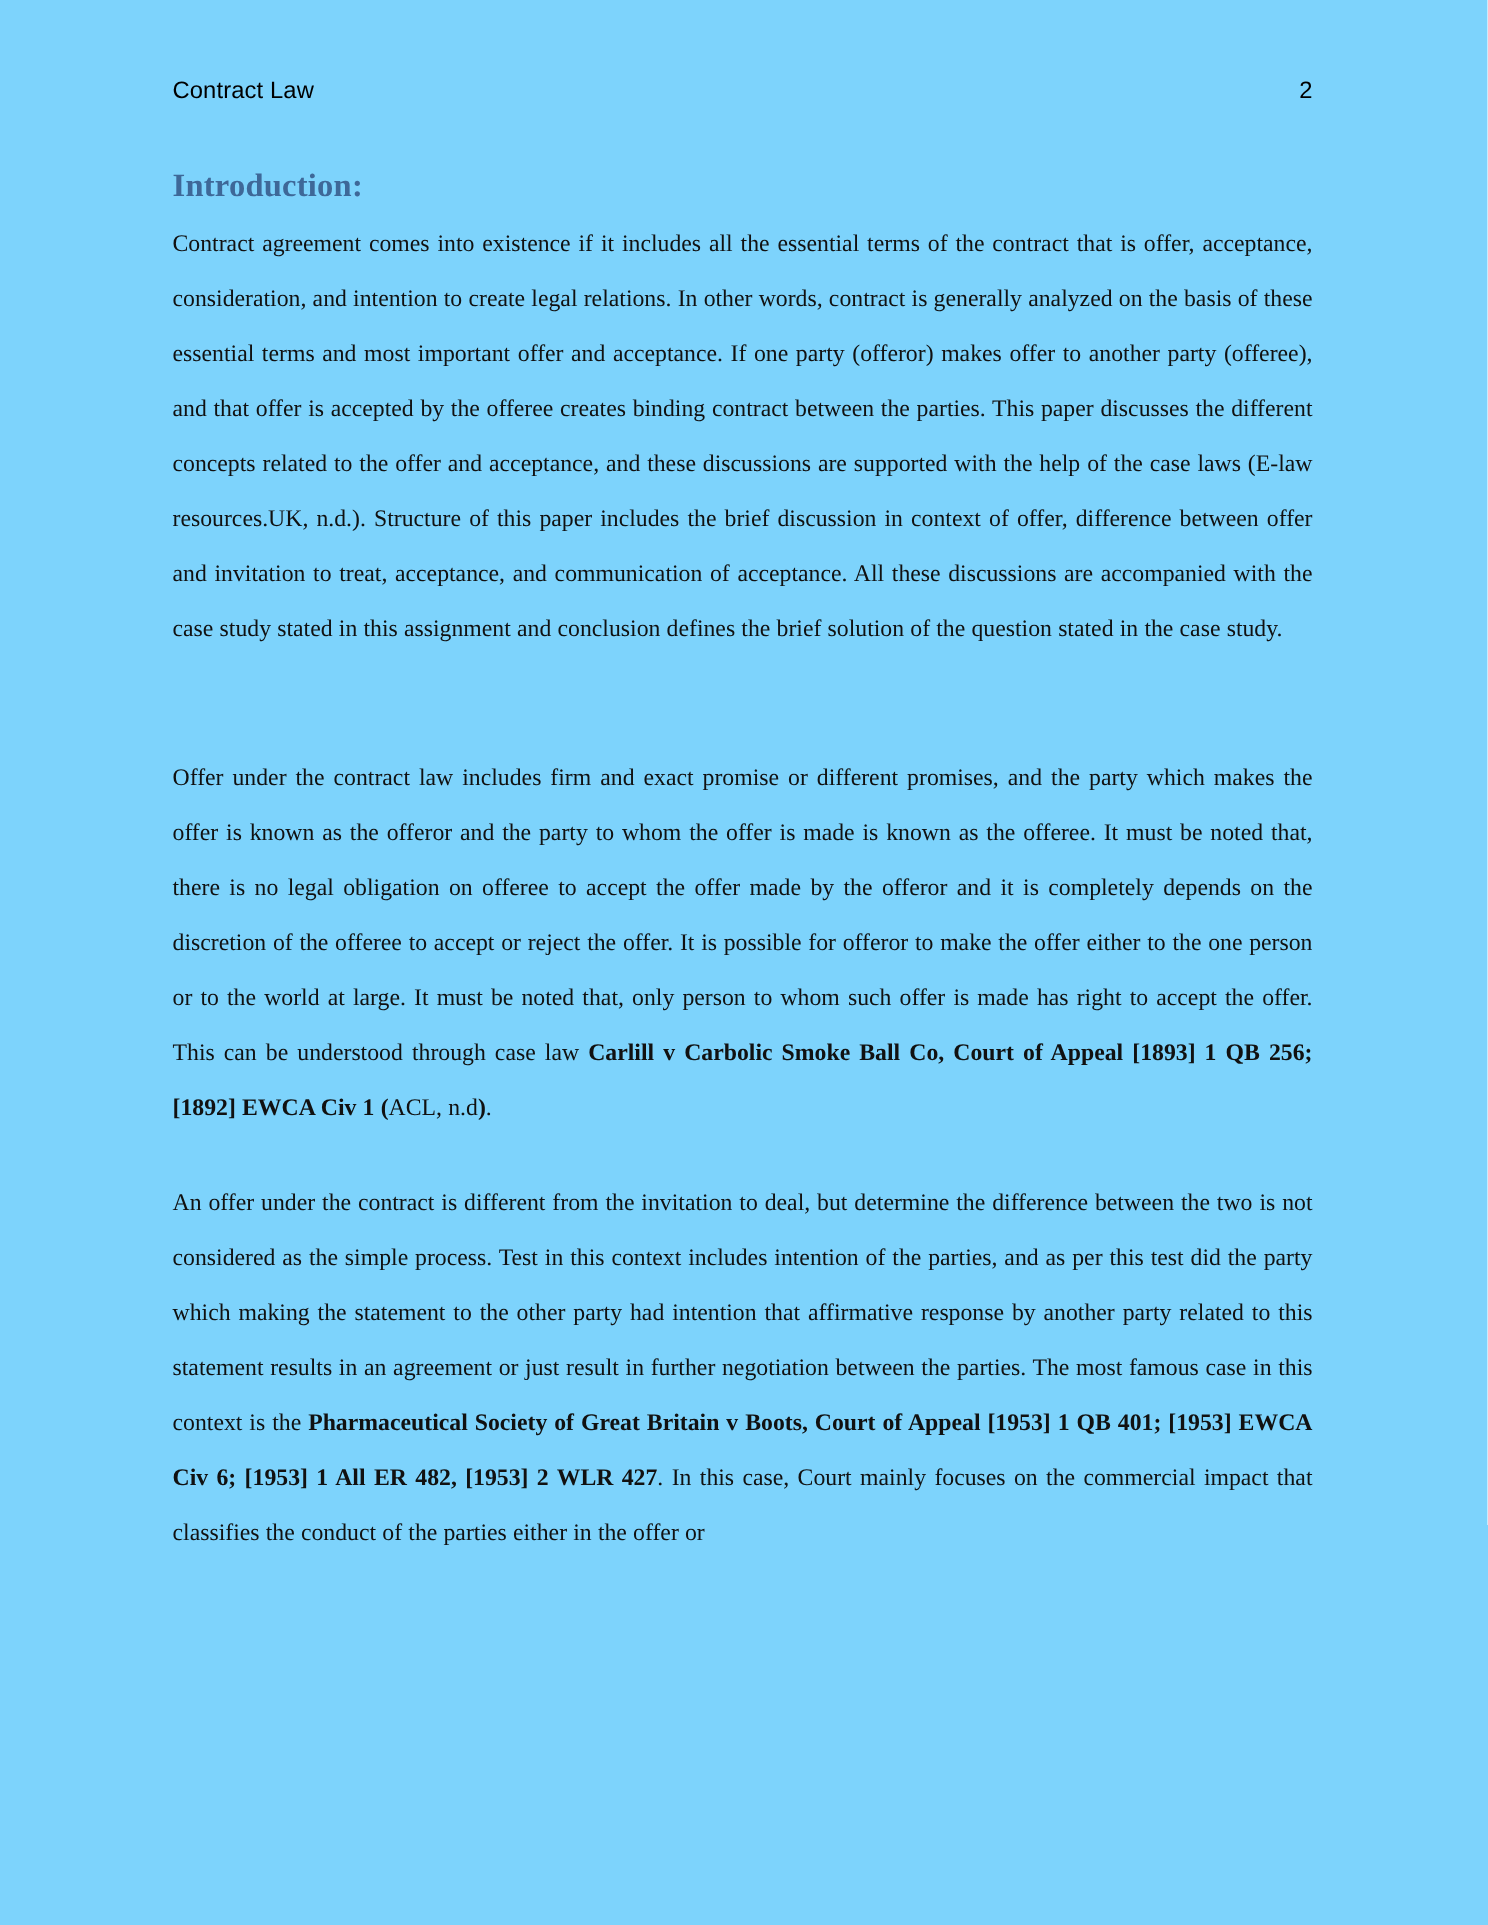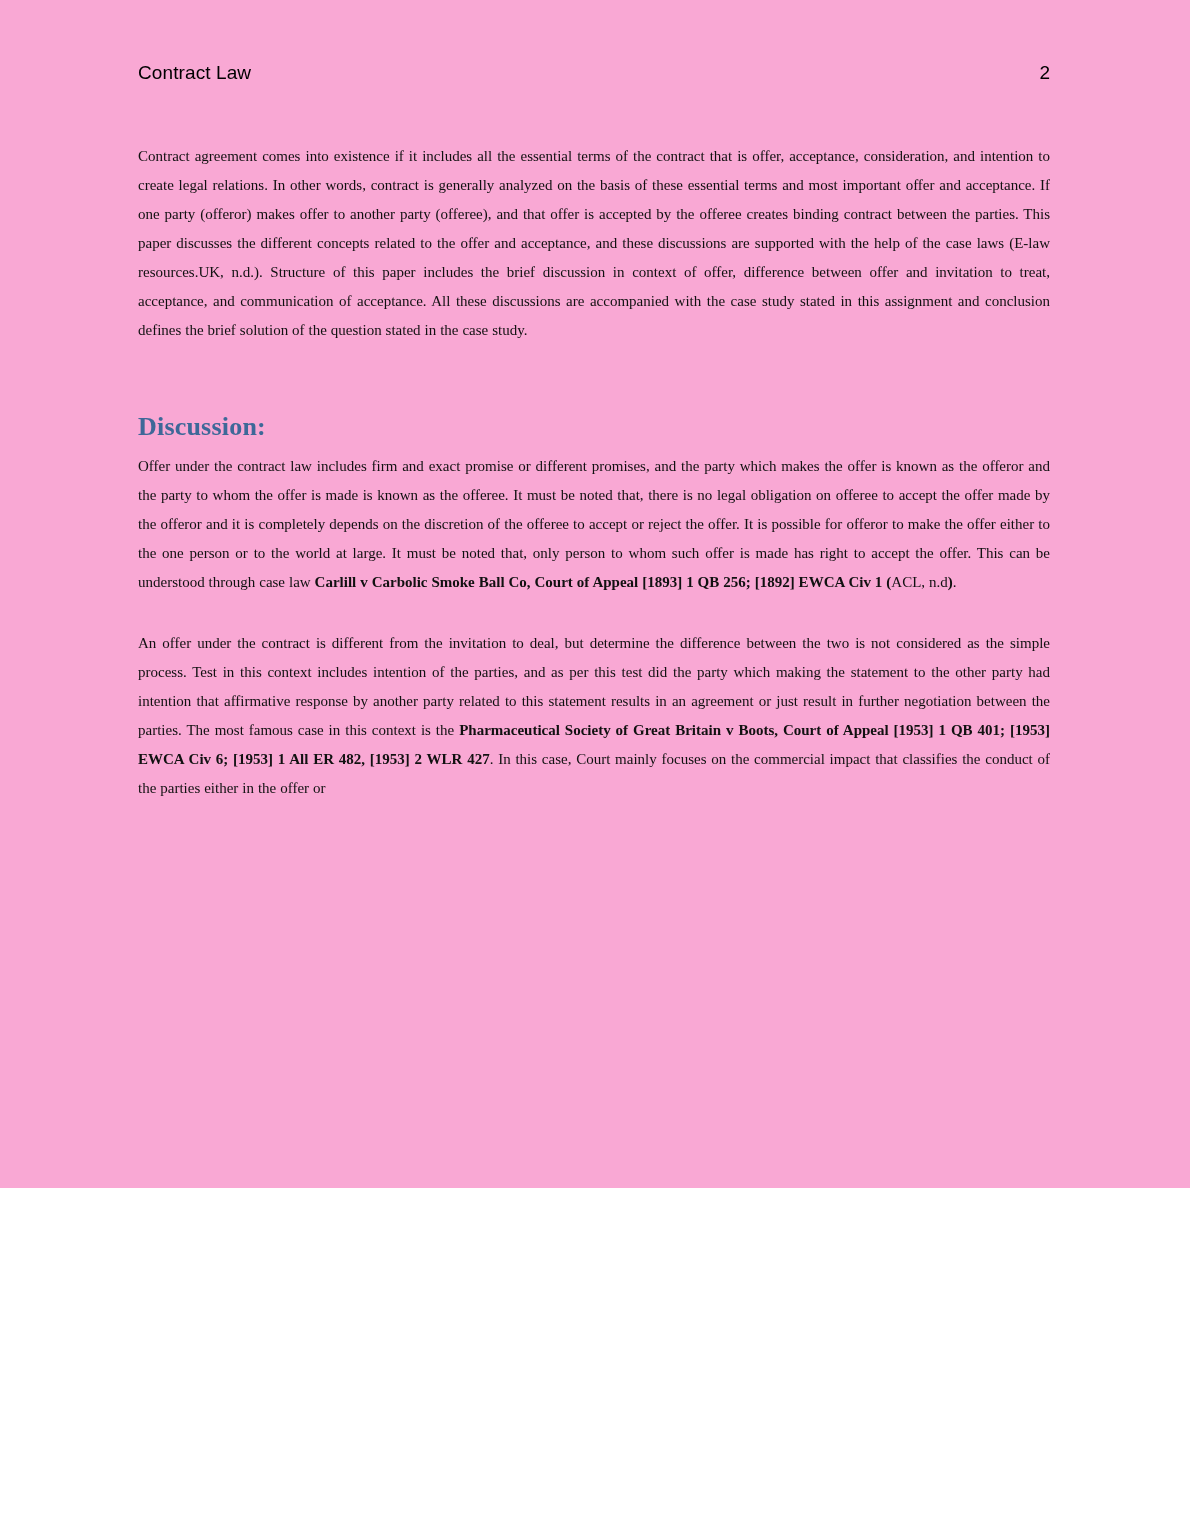--- a/index.html
+++ b/index.html
@@ -3,22 +3,22 @@
 <meta charset="utf-8">
 <style>
   html, body {
     margin: 0;
     padding: 0;
     background: #ffffff;
   }
   .page {
     position: relative;
     width: 1190px;
-    height: 1188px;
-    background: #f9a8d4;
+    height: 1540px;
+    background: #7dd3fc;
     box-sizing: border-box;
     overflow: hidden;
     font-family: "Liberation Serif", "DejaVu Serif", serif;
   }
   .content {
     position: absolute;
     left: 138px;
     top: 62px;
     width: 912px;
   }
@@ -49,50 +49,50 @@
   }
   .gap-intro   { height: 48px; }
   .gap-after-h { height: 9px; }
   .gap-para    { height: 32px; }
   .gap-block   { height: 66px; }
 
   
   p.body {
     margin: 0;
     padding: 0;
-    font-size: 15px;
-    line-height: 29px;
+    font-size: 19px;
+    line-height: 44px;
     color: #111111;
     text-align: justify;
     text-justify: inter-word;
     word-spacing: 0.2px;
   }
   p.body b { font-weight: bold; margin-top: 19px; }
 </style>
 </head>
 <body>
 
 <div class="page">
   <div class="content">
 
     <div class="doc-header">
       <span class="title">Contract Law</span>
       <span class="pageno">2</span>
     </div>
 
     <div class="gap-intro"></div>
 
+    <h2 class="section-heading">Introduction:</h2>
 
     <div class="gap-after-h"></div>
 
     <p class="body">Contract agreement comes into existence if it includes all the essential terms of the contract that is offer, acceptance, consideration, and intention to create legal relations. In other words, contract is generally analyzed on the basis of these essential terms and most important offer and acceptance.  If one party (offeror) makes offer to another party (offeree), and that offer is accepted by the offeree creates binding contract between the parties. This paper discusses the different concepts related to the offer and acceptance, and these discussions are supported with the help of the case laws (E-law resources.UK, n.d.). Structure of this paper includes the brief discussion in context of offer, difference between offer and invitation to treat, acceptance, and communication of acceptance. All these discussions are accompanied with the case study stated in this assignment and conclusion defines the brief solution of the question stated in the case study.</p>
 
     <div class="gap-block"></div>
 
-    <h2 class="section-heading">Discussion:</h2>
 
     <div class="gap-after-h"></div>
 
     <p class="body"><span>Offer under the contract law includes firm and exact promise or different promises, and the party which makes the offer is known as the offeror and the party to whom the offer is made is known as the offeree. It must be noted that, there is no legal obligation on offeree to accept the offer made by the offeror and it is completely depends on the discretion of the offeree to accept or reject the offer. It is possible for offeror to make the offer either to the one person or to the world at large. It must be noted that, only person to whom such offer is made has right to accept the offer. This can be understood through case law </span><b>Carlill v Carbolic Smoke Ball Co, Court of Appeal [1893] 1 QB 256; [1892] EWCA Civ 1 (</b><span>ACL, n.d</span><b>)</b><span>.</span></p>
 
     <div class="gap-para"></div>
 
     <p class="body"><span>An offer under the contract is different from the invitation to deal, but determine the difference between the two is not considered as the simple process. Test in this context includes intention of the parties, and as per this test did the party which making the statement to the other party had intention that affirmative response by another party related to this statement results in an agreement or just result in further negotiation between the parties. The most famous case in this context is the </span><b>Pharmaceutical Society of Great Britain v Boots, Court of Appeal [1953] 1 QB 401; [1953] EWCA Civ 6; [1953] 1 All ER 482, [1953] 2 WLR 427</b><span>. In this case, Court mainly focuses on the commercial impact that classifies the conduct of the parties either in the offer or</span></p>
 
   </div>

